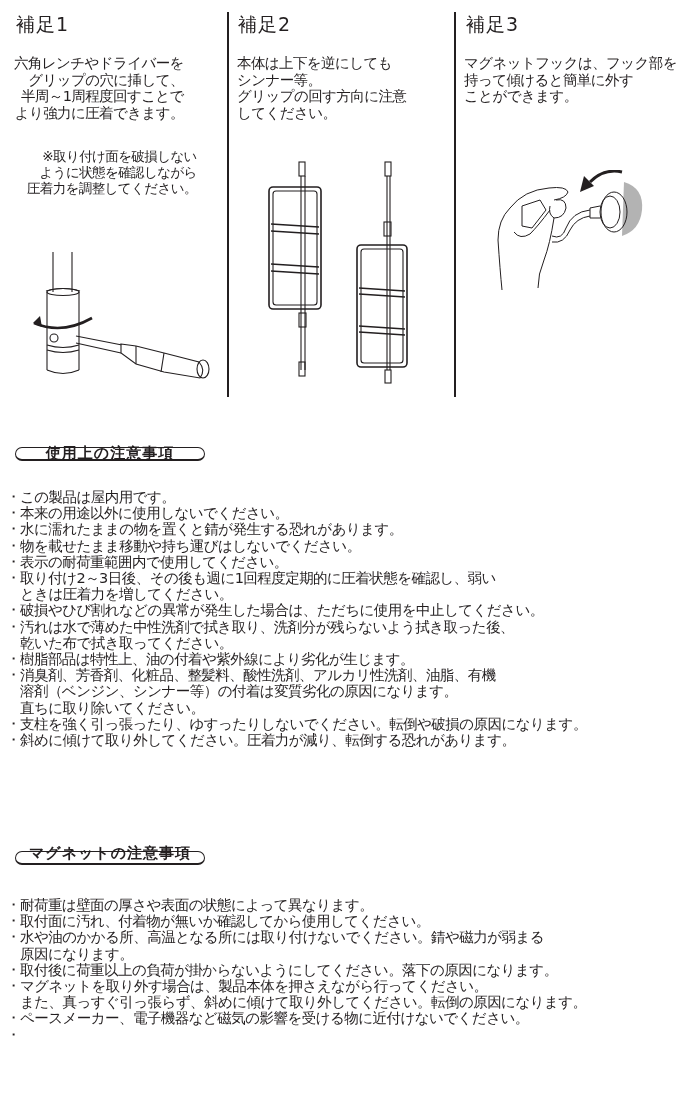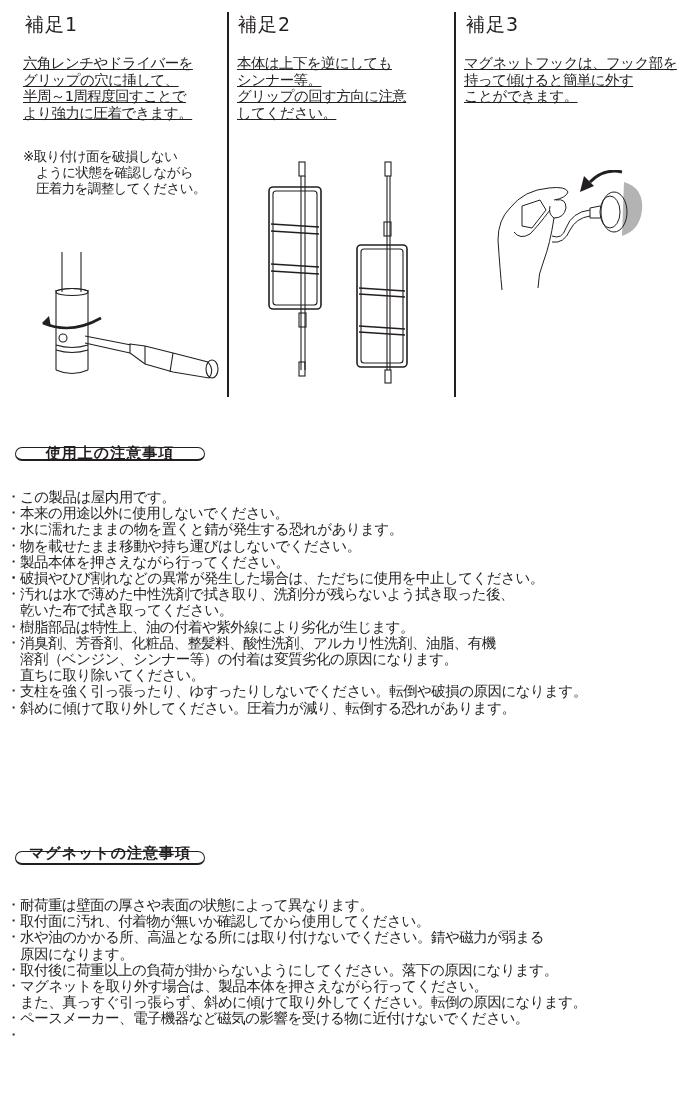--- a/index.html
+++ b/index.html
@@ -10,21 +10,21 @@
   }
   .col {
     position: absolute; top: 0; height: 400px;
   }
   .col-title {
     position: absolute; top: 12px; font-size: 19px; letter-spacing: 1px;
     white-space: nowrap;
   }
   .col-body {
     position: absolute; top: 55px; font-size: 14.5px; line-height: 16.5px;
-    white-space: pre; letter-spacing: -0.6px; text-decoration: underline;
+    white-space: pre; letter-spacing: -0.6px;
   }
   .col-note {
     position: absolute; top: 148px; font-size: 13.5px; line-height: 16px;
     white-space: pre; letter-spacing: -0.6px;
   }
   .divider {
     position: absolute; top: 12px; width: 2px; height: 385px; background: #231f20;
   }
   .illus { position: absolute; }
   .pill {
@@ -37,21 +37,21 @@
   .list {
     position: absolute; left: 10px; font-size: 14.5px; line-height: 16.2px;
     letter-spacing: -0.55px; margin: 0; padding: 0; list-style: none;
   }
   .list li { white-space: pre; position: relative; padding-left: 10px; }
   .list li .bullet { position: absolute; left: 0; top: 0; }
 </style>
 </head>
 <body>
 
-<div class="col" style="left:13px; width:250px;">
+<div class="col" style="left:4px; width:250px;text-align:right;">
   <div class="col-title" style="left:12px;">補足1</div>
   <div class="col-body" style="left:10px;">六角レンチやドライバーを
 グリップの穴に挿して、
 半周～1周程度回すことで
 より強力に圧着できます。</div>
   <div class="col-note" style="left:10px;">※取り付け面を破損しない
 　ように状態を確認しながら
 　圧着力を調整してください。</div>
   <svg class="illus" style="left:20px; top:240px;" width="200" height="140" viewBox="0 0 200 140" fill="none" stroke="#231f20" stroke-width="1.1">
     <line x1="29" y1="12" x2="29" y2="52"></line>
@@ -137,22 +137,23 @@
 </div>
 
 <div class="pill" style="top:447px;">
   <span>使用上の注意事項</span>
 </div>
 <ul class="list" id="usage-list" style="top:489px;">
     <li><span class="bullet">･</span><span>この製品は屋内用です。</span></li>
     <li><span class="bullet">･</span><span>本来の用途以外に使用しないでください。</span></li>
     <li><span class="bullet">･</span><span>水に濡れたままの物を置くと錆が発生する恐れがあります。</span></li>
     <li><span class="bullet">･</span><span>物を載せたまま移動や持ち運びはしないでください。</span></li>
-    <li><span class="bullet">･</span><span>製品本体を押さえながら行ってください。</span></li>
-    <li><span class="bullet">･</span></li>
+    <li><span class="bullet">･</span><span>表示の耐荷重範囲内で使用してください。</span></li>
+    <li><span class="bullet">･</span><span>取り付け2～3日後、その後も週に1回程度定期的に圧着状態を確認し、弱い
+ときは圧着力を増してください。</span></li>
     <li><span class="bullet">･</span><span>破損やひび割れなどの異常が発生した場合は、ただちに使用を中止してください。</span></li>
     <li><span class="bullet">･</span><span>汚れは水で薄めた中性洗剤で拭き取り、洗剤分が残らないよう拭き取った後、
 乾いた布で拭き取ってください。</span></li>
     <li><span class="bullet">･</span><span>樹脂部品は特性上、油の付着や紫外線により劣化が生じます。</span></li>
     <li><span class="bullet">･</span><span>消臭剤、芳香剤、化粧品、整髪料、酸性洗剤、アルカリ性洗剤、油脂、有機
 溶剤（ベンジン、シンナー等）の付着は変質劣化の原因になります。
 直ちに取り除いてください。</span></li>
     <li><span class="bullet">･</span><span>支柱を強く引っ張ったり、ゆすったりしないでください。転倒や破損の原因になります。</span></li>
     <li><span class="bullet">･</span><span>斜めに傾けて取り外してください。圧着力が減り、転倒する恐れがあります。</span></li>
   </ul>

